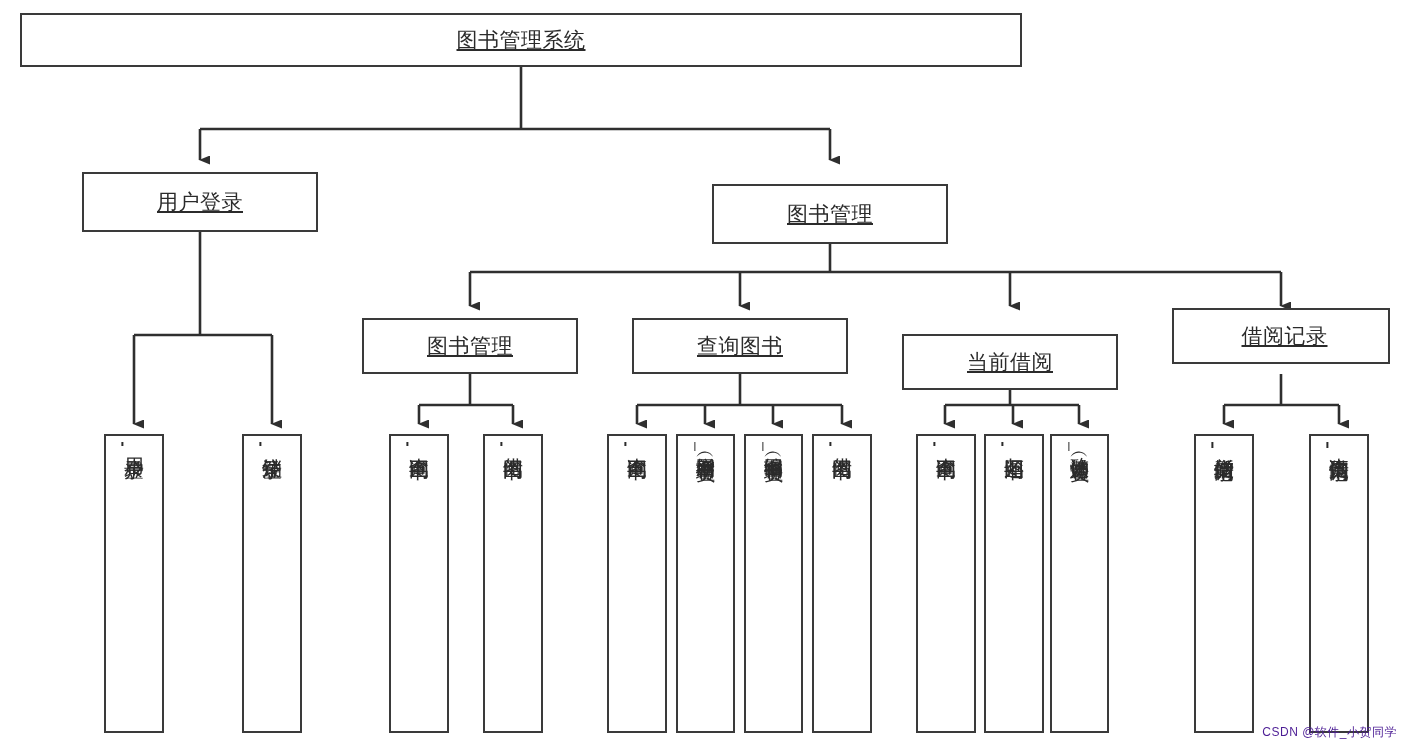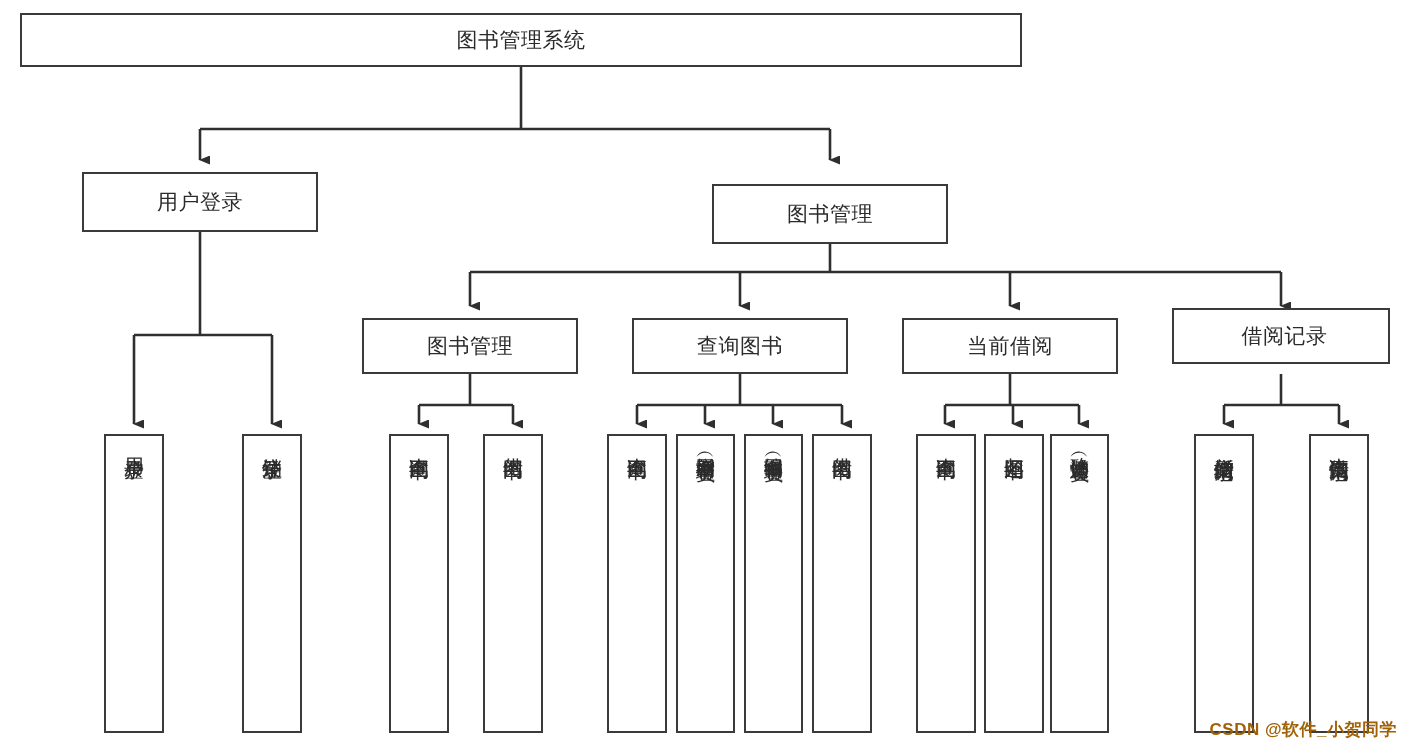--- a/index.html
+++ b/index.html
@@ -37,20 +37,21 @@
     justify-content: center;
     color: #2b2b2b;
     z-index: 2;
   }
   .node-label {
     display: block;
     text-align: center;
     line-height: 1.18;
     letter-spacing: 0.5px;
     white-space: nowrap;
+    text-decoration: underline;
   }
   .node.horizontal .node-label {
     font-size: 21px;
   }
   .node.root .node-label {
     font-size: 21px;
   }
   .node.vertical {
     align-items: flex-start;
     justify-content: center;
@@ -64,26 +65,25 @@
     letter-spacing: 1px;
     white-space: nowrap;
   }
   .node.vertical.tall-text .node-label {
     font-size: 19px;
   }
   .watermark {
     position: absolute;
     right: 8px;
     bottom: 6px;
-    font-size: 17px;
-    color: #a16207;
+    font-size: 12px;
+    color: #4c1d95;
     letter-spacing: 0.5px;
     z-index: 5;
     white-space: nowrap;
-    font-weight: bold;
   }
 </style>
 </head>
 <body>
 
 <div id="diagram-root">
 
   <svg id="edges-layer" width="1405" height="747" viewBox="0 0 1405 747">
     <defs>
       <marker id="arrowhead" markerWidth="9" markerHeight="11" refX="4.5" refY="10" orient="auto" markerUnits="userSpaceOnUse">
@@ -147,21 +147,21 @@
   </div>
 
   <div class="node horizontal" style="left:362px; top:318px; width:216px; height:56px;">
     <span class="node-label">图书管理</span>
   </div>
 
   <div class="node horizontal" style="left:632px; top:318px; width:216px; height:56px;">
     <span class="node-label">查询图书</span>
   </div>
 
-  <div class="node horizontal" style="left:902px; top:318px; width:216px; height:56px;">
+  <div class="node horizontal" style="left:902px; top:334px; width:216px; height:56px;">
     <span class="node-label">当前借阅</span>
   </div>
 
   <div class="node horizontal" style="left:1172px; top:308px; width:218px; height:56px;padding-left:7px;">
     <span class="node-label">借阅记录</span>
   </div>
 
   <div class="node vertical" style="left:104px; top:434px; width:60px; height:299px;">
     <span class="node-label">用户登录</span>
   </div>

